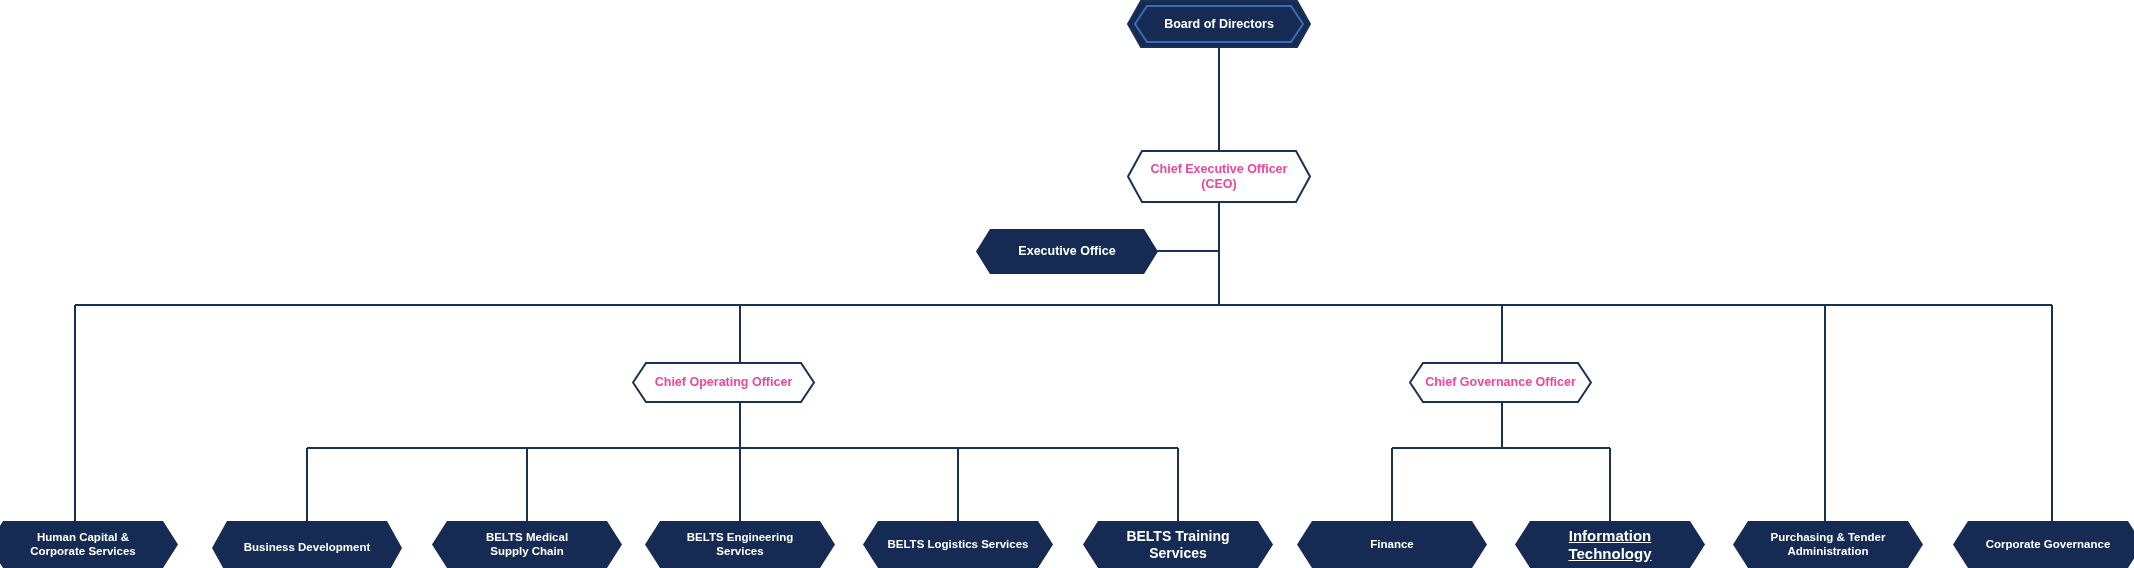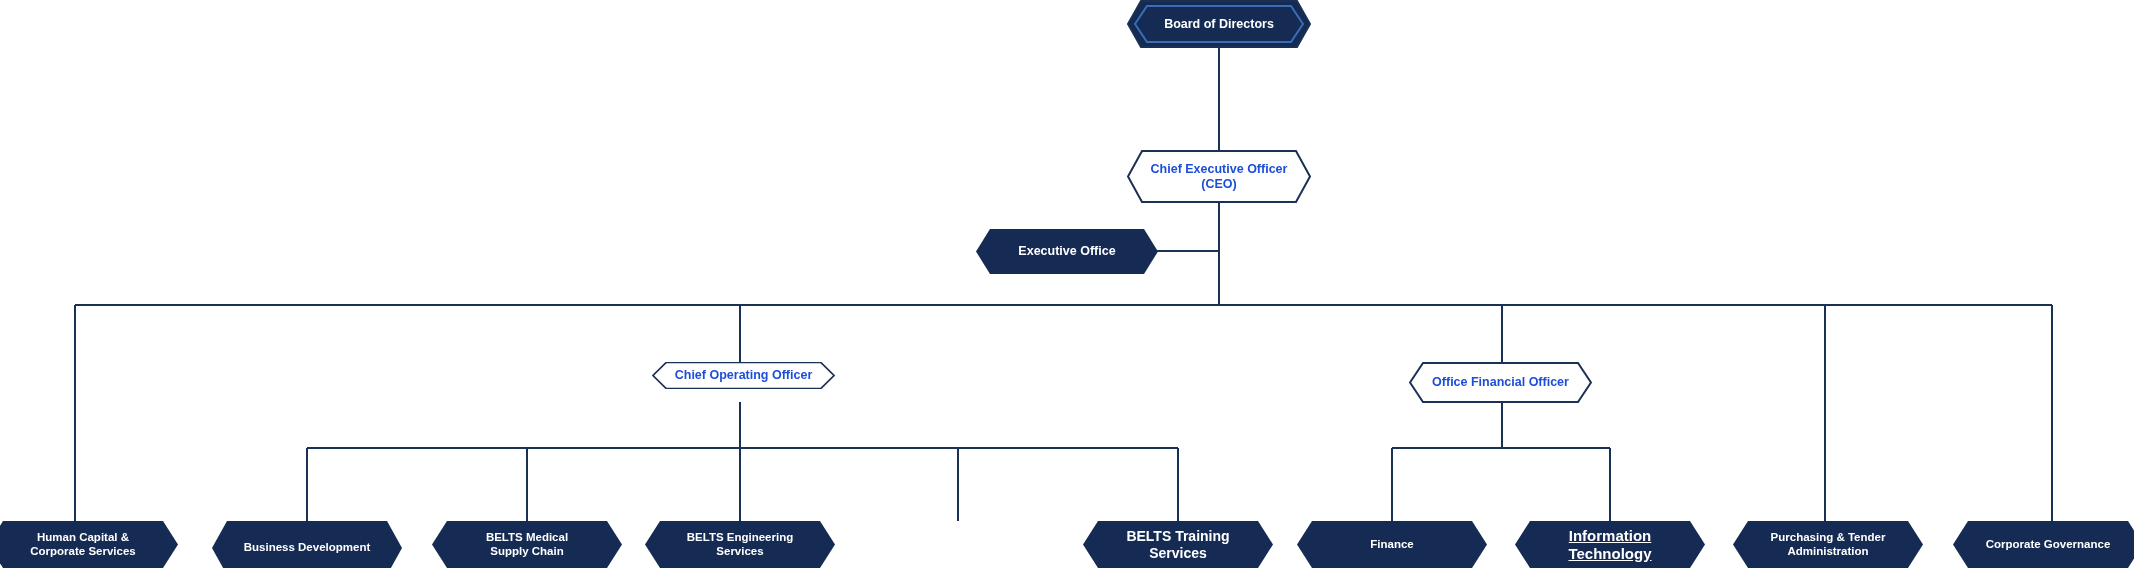--- a/index.html
+++ b/index.html
@@ -42,21 +42,21 @@
     display: flex;
     align-items: center;
     justify-content: center;
     text-align: center;
     line-height: 1.2;
     white-space: pre-line;
     box-sizing: border-box;
     padding: 0 14px;
   }
   .t-white { color: #ffffff; font-weight: bold; }
-  .t-navy  { color: #1d4ed8; font-weight: bold; }
+  .t-navy  { color: #ec4899; font-weight: bold; }
 </style>
 </head>
 <body>
 
 <div id="org-chart">
 
   <svg class="edge-layer" width="2134" height="568" viewBox="0 0 2134 568" xmlns="http://www.w3.org/2000/svg">
     <g stroke="#1B3055" stroke-width="2.2" fill="none" shape-rendering="crispEdges">
 
       <path d="M1219,48 L1219,150"></path>
@@ -106,32 +106,32 @@
 (CEO)</div>
   </div>
 
   <div class="hex-wrap" style="left:976px; top:229px; width:182px; height:45px;">
     <svg class="hex-shape" viewBox="0 0 182 45" preserveAspectRatio="none">
       <polygon points="14,0 168,0 182,22.5 168,45 14,45 0,22.5" fill="#152B54"></polygon>
     </svg>
     <div class="hex-text t-white" style="font-size:12.5px;">Executive Office</div>
   </div>
 
-  <div class="hex-wrap" style="left:652px; top:362px; width:183px; height:27px;">
+  <div class="hex-wrap" style="left:632px; top:362px; width:183px; height:41px;">
     <svg class="hex-shape" viewBox="0 0 183 41" preserveAspectRatio="none">
       <polygon points="14,1 169,1 182,20.5 169,40 14,40 1,20.5" fill="#ffffff" stroke="#1B3055" stroke-width="2"></polygon>
     </svg>
     <div class="hex-text t-navy" style="font-size:12.5px;">Chief Operating Officer</div>
   </div>
 
   <div class="hex-wrap" style="left:1409px; top:362px; width:183px; height:41px;">
     <svg class="hex-shape" viewBox="0 0 183 41" preserveAspectRatio="none">
       <polygon points="14,1 169,1 182,20.5 169,40 14,40 1,20.5" fill="#ffffff" stroke="#1B3055" stroke-width="2"></polygon>
     </svg>
-    <div class="hex-text t-navy" style="font-size:12.5px;">Office Financial Officer</div>
+    <div class="hex-text t-navy" style="font-size:12.5px;">Chief Governance Officer</div>
   </div>
 
   <div class="hex-wrap" style="left:-12px; top:521px; width:190px; height:47px;">
     <svg class="hex-shape" viewBox="0 0 190 47" preserveAspectRatio="none">
       <polygon points="15,0 175,0 190,23.5 175,47 15,47 0,23.5" fill="#152B54"></polygon>
     </svg>
     <div class="hex-text t-white" style="font-size:11.5px;">Human Capital &amp;
 Corporate Services</div>
   </div>
 
@@ -151,20 +151,26 @@
   </div>
 
   <div class="hex-wrap" style="left:645px; top:521px; width:190px; height:47px;">
     <svg class="hex-shape" viewBox="0 0 190 47" preserveAspectRatio="none">
       <polygon points="15,0 175,0 190,23.5 175,47 15,47 0,23.5" fill="#152B54"></polygon>
     </svg>
     <div class="hex-text t-white" style="font-size:11.5px;">BELTS Engineering
 Services</div>
   </div>
 
+  <div class="hex-wrap" style="left:863px; top:521px; width:190px; height:47px;">
+    <svg class="hex-shape" viewBox="0 0 190 47" preserveAspectRatio="none">
+      <polygon points="15,0 175,0 190,23.5 175,47 15,47 0,23.5" fill="#152B54"></polygon>
+    </svg>
+    <div class="hex-text t-white" style="font-size:11.5px;">BELTS Logistics Services</div>
+  </div>
 
   <div class="hex-wrap" style="left:1083px; top:521px; width:190px; height:47px;">
     <svg class="hex-shape" viewBox="0 0 190 47" preserveAspectRatio="none">
       <polygon points="15,0 175,0 190,23.5 175,47 15,47 0,23.5" fill="#152B54"></polygon>
     </svg>
     <div class="hex-text t-white" style="font-size:14px;">BELTS Training Services</div>
   </div>
 
   <div class="hex-wrap" style="left:1297px; top:521px; width:190px; height:47px;">
     <svg class="hex-shape" viewBox="0 0 190 47" preserveAspectRatio="none">

